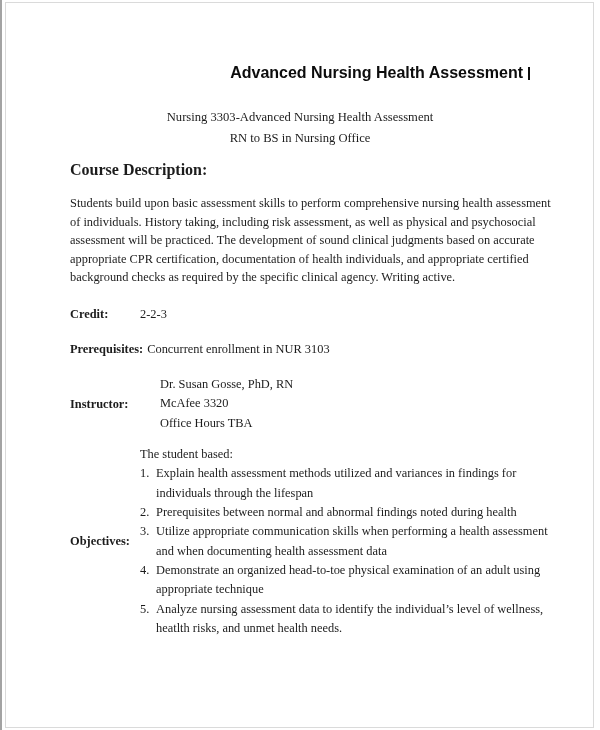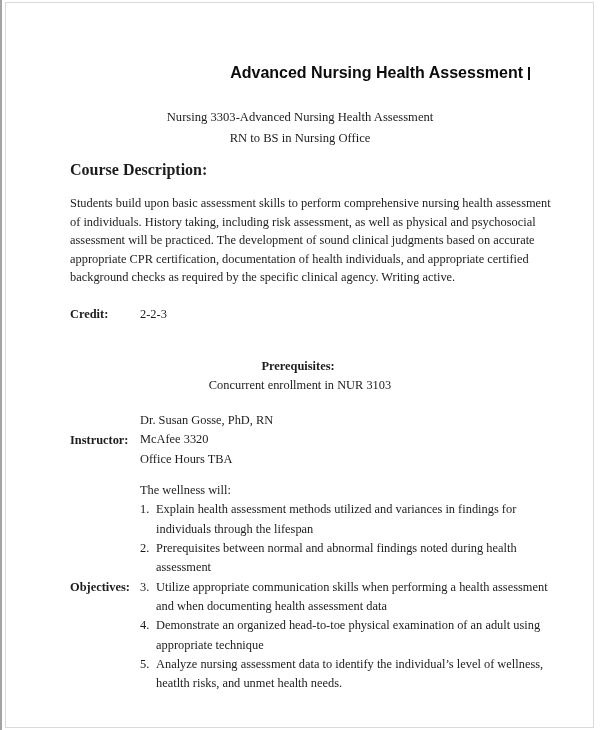--- a/index.html
+++ b/index.html
@@ -76,37 +76,38 @@
   .para div, .title-block div {
     white-space: nowrap;
   }
   .row {
     display: flex;
     font-size: 12.4px;
     line-height: 19px;
     align-items: center;
   }
   .row-credit        { margin-top: 18px; }
-  .row-prerequisites { margin-top: 33px; flex-direction: column; }
+  .row-prerequisites { margin-top: 16px; }
   .row-instructor    { margin-top: 16px; }
   .row-objectives    { margin-top: 12px; }
   .row-label {
     min-width: 70px;
     box-sizing: border-box;
     padding-right: 4px;
     font-weight: bold;
     white-space: nowrap;
     flex-shrink: 0;
   }
   .row-value {
     white-space: nowrap;
   }
   .instructor-lines div {
     line-height: 19.4px;
     white-space: nowrap;
+    margin-left: 20px;
   }
   .objectives-value {
     font-size: 12.4px;
   }
   .objectives-intro {
     line-height: 19.3px;
     white-space: nowrap;
   }
   .obj-item {
     display: flex;
@@ -163,35 +164,34 @@
     <div class="row-value instructor-lines">
       <div>Dr. Susan Gosse, PhD, RN</div>
       <div>McAfee 3320</div>
       <div>Office Hours TBA</div>
     </div>
   </div>
 
   <div class="row row-objectives">
     <div class="row-label">Objectives:</div>
     <div class="row-value objectives-value">
-      <div class="objectives-intro">The wellness will:</div>
+      <div class="objectives-intro">The student based:</div>
 
       <div class="obj-item">
         <div class="obj-marker">1.</div>
         <div class="obj-lines">
           <div>Explain health assessment methods utilized and variances in findings for</div>
           <div>individuals through the lifespan</div>
         </div>
       </div>
 
       <div class="obj-item">
         <div class="obj-marker">2.</div>
         <div class="obj-lines">
           <div>Prerequisites between normal and abnormal findings noted during health</div>
-          <div>assessment</div>
         </div>
       </div>
 
       <div class="obj-item">
         <div class="obj-marker">3.</div>
         <div class="obj-lines">
           <div>Utilize appropriate communication skills when performing a health assessment</div>
           <div>and when documenting health assessment data</div>
         </div>
       </div>

